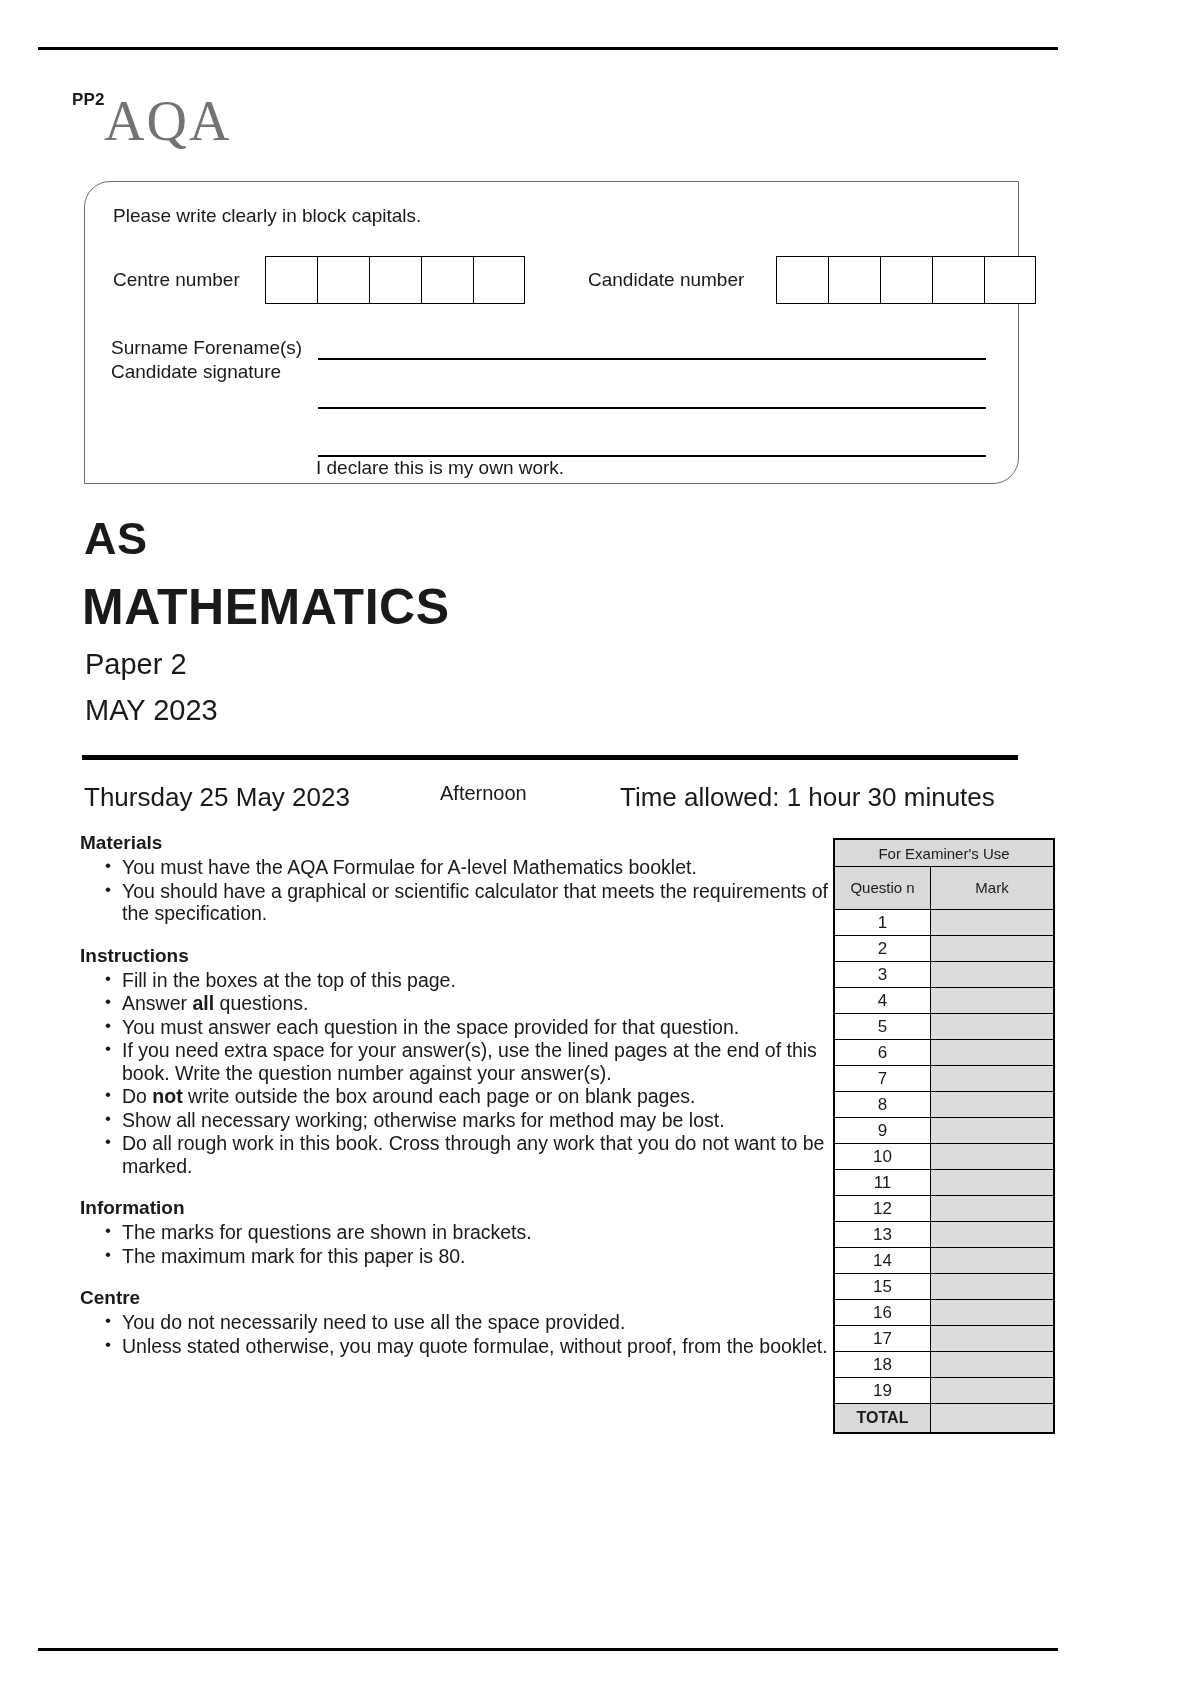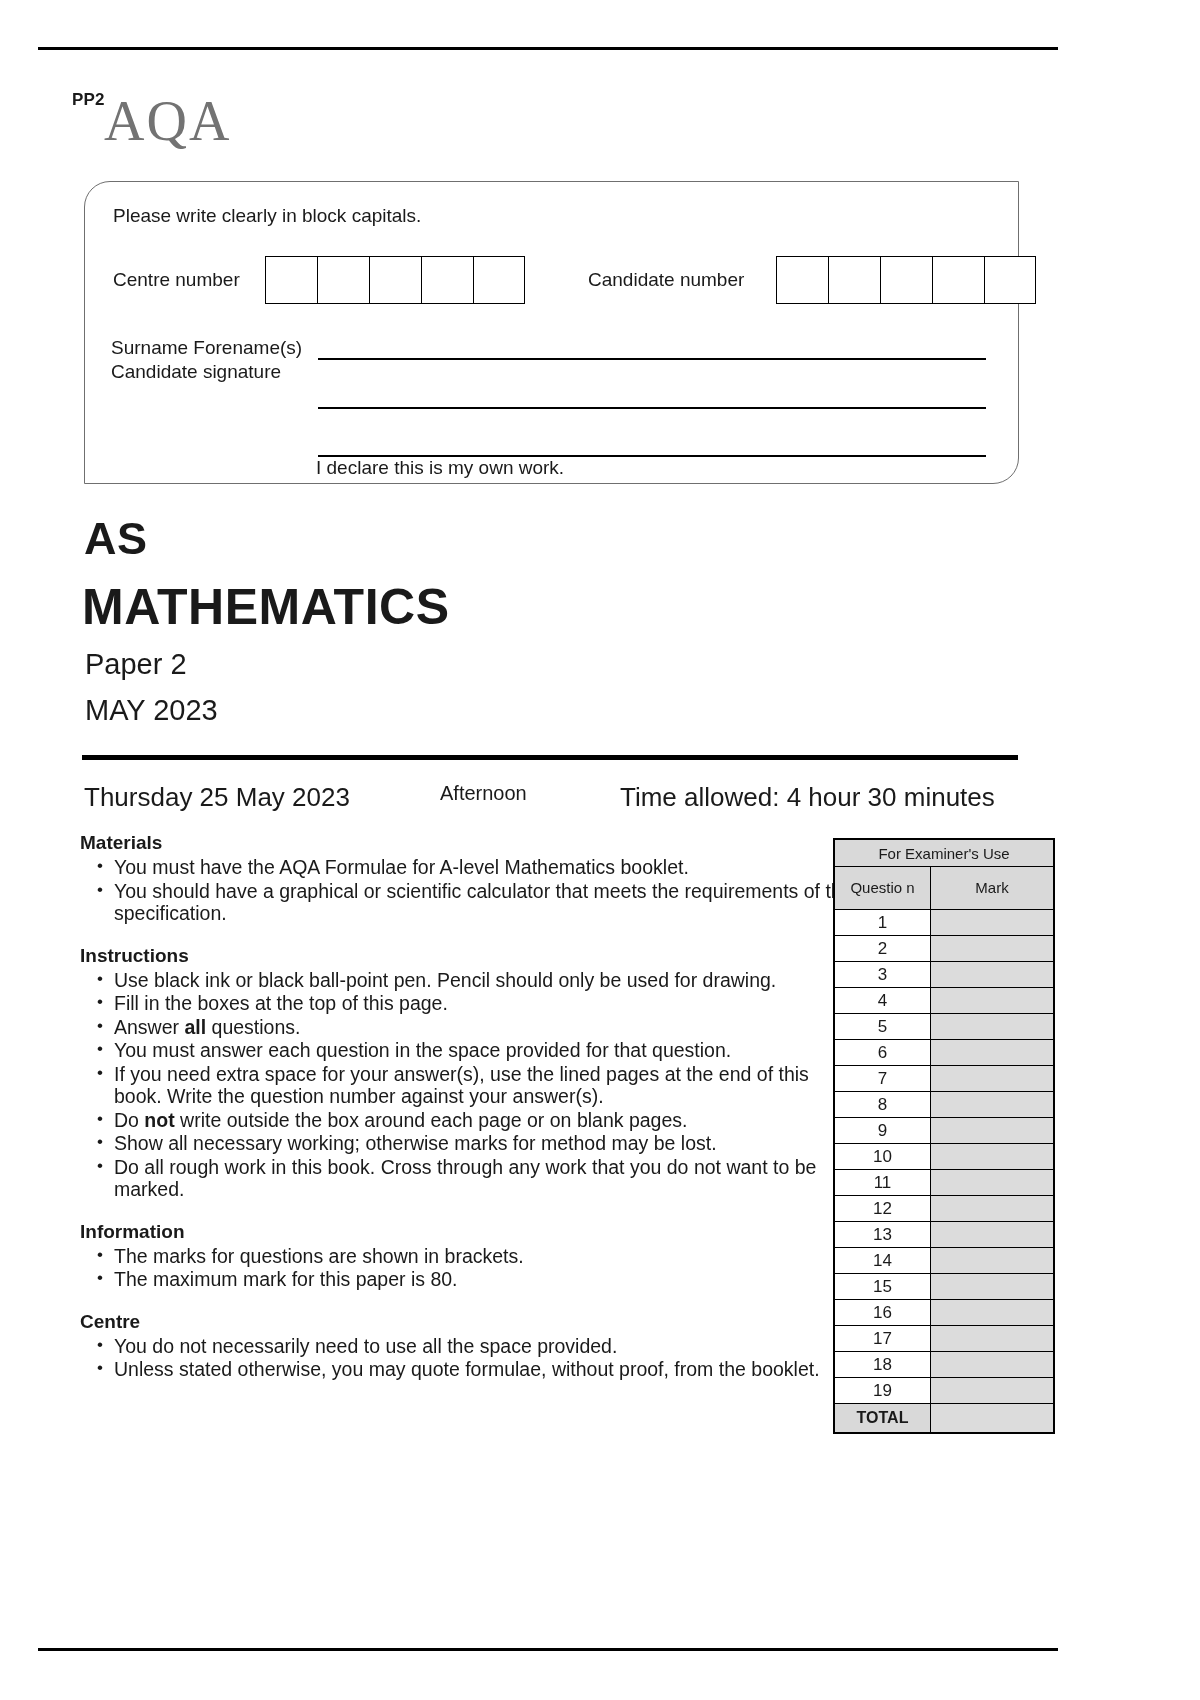--- a/index.html
+++ b/index.html
@@ -205,21 +205,21 @@
   .sec-head.spaced { margin-top: 20px; }
   ul.bullets {
     margin: 0 0 0 0;
     padding: 0 0 0 26px;
     list-style: none;
   }
   ul.bullets li {
     font-size: 19.5px;
     line-height: 22.5px;
     position: relative;
-    margin: 0 0 1px 8px;
+    margin: 0 0 1px 16px;
   }
   ul.bullets li::before {
     content: "•";
     position: absolute;
     left: -17px;
     top: -1px;
     font-size: 17px;
   }
   b { font-weight: 700; }
 
@@ -329,33 +329,32 @@
 
   <div class="qual">AS</div>
   <div class="subject">MATHEMATICS</div>
   <div class="paper-name">Paper 2</div>
   <div class="series">MAY 2023</div>
 
   <div class="thick-rule"></div>
 
   <div class="exam-date">Thursday 25 May 2023</div>
   <div class="exam-session">Afternoon</div>
-  <div class="exam-time">Time allowed: 4 hour 30 minutes</div>
+  <div class="exam-time">Time allowed: 1 hour 30 minutes</div>
 
   <div class="info-col">
 
     <div class="sec-head">Materials</div>
     <ul class="bullets">
       <li>You must have the AQA Formulae for A-level Mathematics booklet.</li>
       <li>You should have a graphical or scientific calculator that meets the requirements of the specification.</li>
     </ul>
 
     <div class="sec-head spaced">Instructions</div>
     <ul class="bullets">
-      <li>Use black ink or black ball-point pen.  Pencil should only be used for drawing.</li>
       <li>Fill in the boxes at the top of this page.</li>
       <li>Answer <b>all</b> questions.</li>
       <li>You must answer each question in the space provided for that question.</li>
       <li>If you need extra space for your answer(s), use the lined pages at the end of this book. Write the question number against your answer(s).</li>
       <li>Do <b>not</b> write outside the box around each page or on blank pages.</li>
       <li>Show all necessary working; otherwise marks for method may be lost.</li>
       <li>Do all rough work in this book. Cross through any work that you do not want to be marked.</li>
     </ul>
 
     <div class="sec-head spaced">Information</div>

